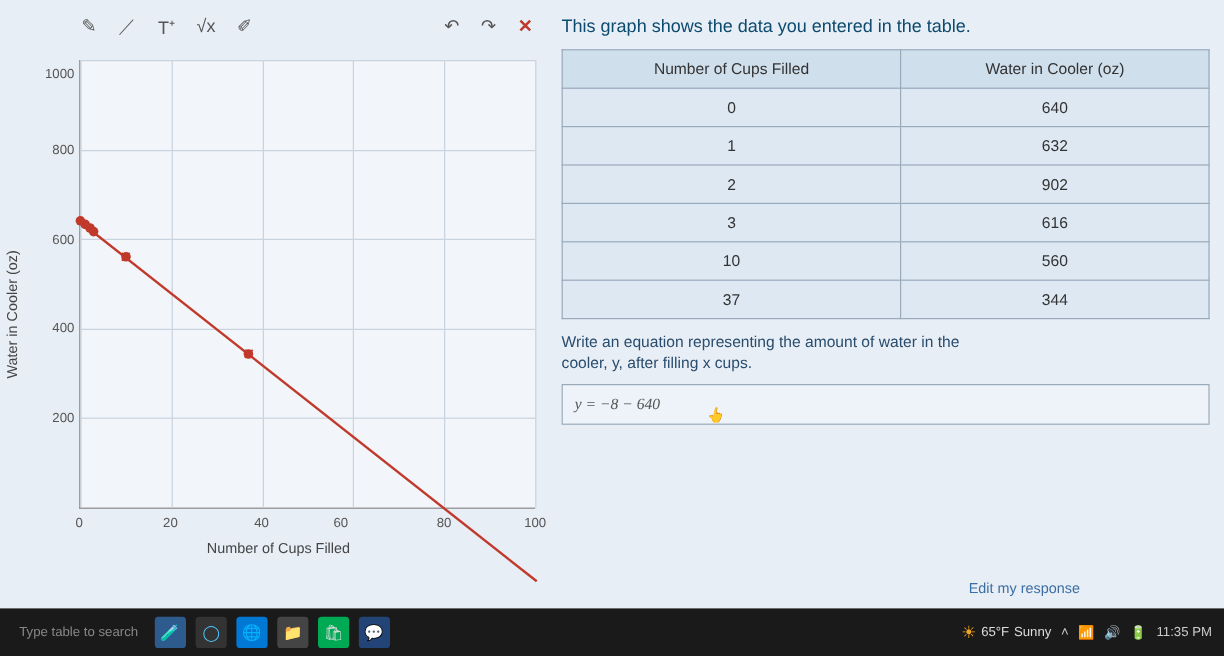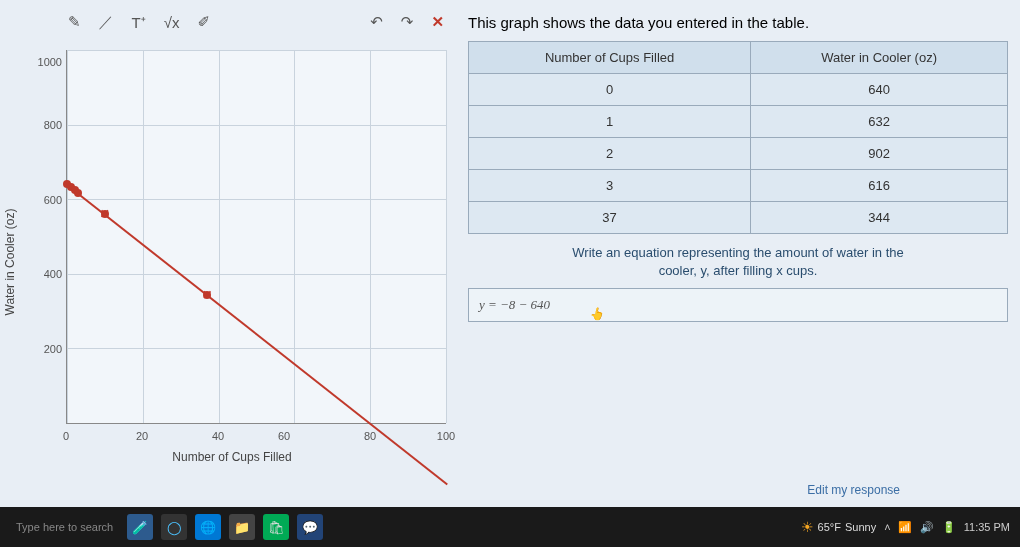--- a/index.html
+++ b/index.html
@@ -76,35 +76,35 @@
   }
   .x-mark {
     position: absolute; color: #c0392b;
     font-weight: bold; font-size: 12px;
     transform: translate(-50%,-50%);
   }
   .trend-line {
     position: absolute; height: 2px; background: #c0392b;
     transform-origin: left center;
   }
-  .intro { font-size: 15px; color: #000000; margin-bottom: 10px; }
+  .intro { font-size: 15px; color: #0c4a6e; margin-bottom: 10px; }
   table.data {
     width: 100%;
     border-collapse: collapse;
     background: #dde8f2;
   }
   table.data th, table.data td {
     border: 1px solid #9ab;
     padding: 8px 10px;
     text-align: center;
     font-size: 13px;
     color: #333;
   }
   table.data th { font-weight: normal; background: #d0dfec; }
-  .prompt { font-size: 13px; color: #2a4d6e; margin-top: 10px; line-height: 1.4; text-align: center; }
+  .prompt { font-size: 13px; color: #2a4d6e; margin-top: 10px; line-height: 1.4; }
   .eq-input {
     margin-top: 8px;
     border: 1px solid #9ab;
     background: #edf3f8;
     padding: 8px 10px;
     font-family: 'Times New Roman', serif;
     font-style: italic;
     color: #555;
     position: relative;
   }
@@ -222,40 +222,44 @@
           </tr>
           <tr>
             <td>2</td>
             <td>902</td>
           </tr>
           <tr>
             <td>3</td>
             <td>616</td>
           </tr>
           <tr>
+            <td>10</td>
+            <td>560</td>
+          </tr>
+          <tr>
             <td>37</td>
             <td>344</td>
           </tr>
         </tbody>
     </table>
     <div class="prompt">
       <span>Write an equation representing the amount of water in the</span><br>
       <span>cooler, y, after filling x cups.</span>
     </div>
     <div class="eq-input">
       <span>y = −8 − 640</span>
       <span class="cursor-icon">👆</span>
     </div>
   </div>
 </div>
 
 <div class="edit-link">Edit my response</div>
 
 <div class="taskbar">
-  <span class="search">Type here to search</span>
+  <span class="search">Type table to search</span>
   <div class="task-icon" style="background:#2d5b8e">🧪</div>
   <div class="task-icon" style="background:#333;color:#4cc2ff">◯</div>
   <div class="task-icon" style="background:#0078d4">🌐</div>
   <div class="task-icon" style="background:#444">📁</div>
   <div class="task-icon" style="background:#0a5">🛍</div>
   <div class="task-icon" style="background:#247">💬</div>
   <div class="spacer"></div>
   <div class="weather">
     <span class="sun">☀</span>
     <span>65°F</span>

